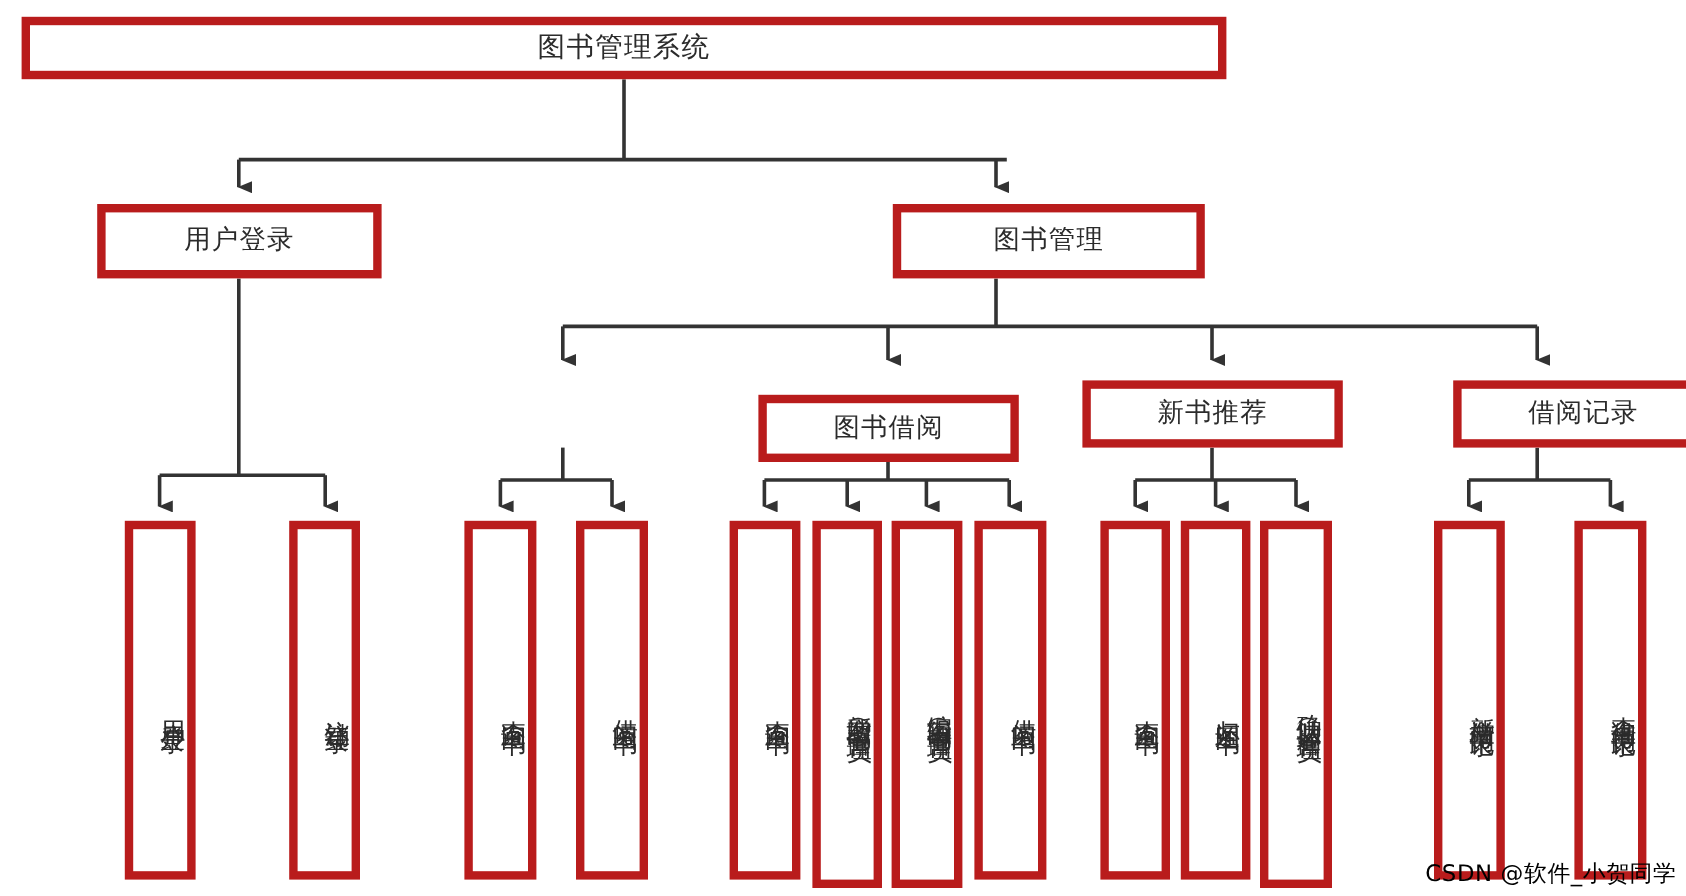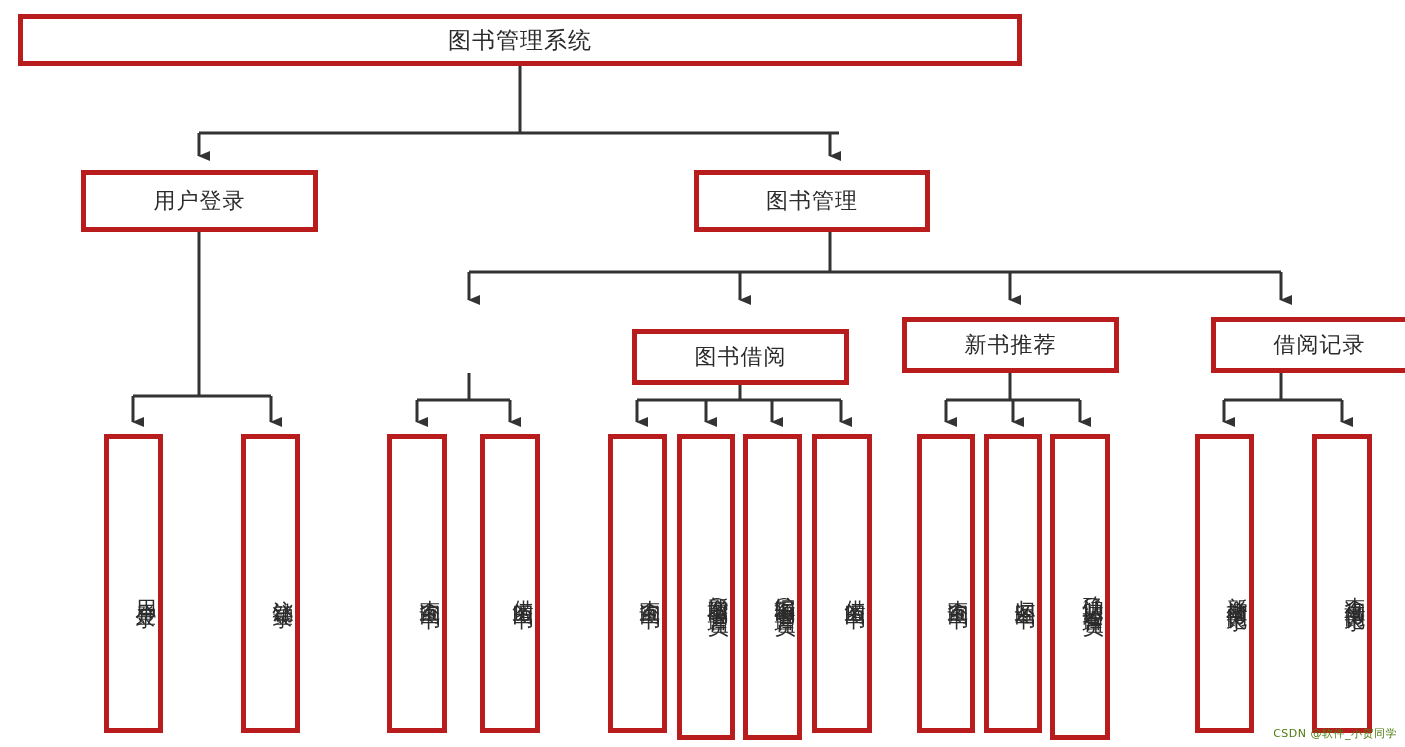--- a/index.html
+++ b/index.html
@@ -11,21 +11,21 @@
     overflow:hidden;
     position:relative;
   }
   #diagram{
     position:absolute;left:0;top:0;width:1405px;height:747px;
   }
   .node{
     position:absolute;
     box-sizing:border-box;
     background:#ffffff;
-    border:5px solid #b91c1c;
+    border:7px solid #b91c1c;
     color:#2b2b2b;
     display:flex;
     align-items:center;
     justify-content:center;
     text-align:center;
   }
   .node.horiz{
     font-size:22px;
     line-height:1.25;
     letter-spacing:1px;
@@ -41,22 +41,22 @@
     padding-top:10px;
   }
   .node.root{ font-size:23px; }
   svg.lines{
     position:absolute;left:0;top:0;width:1405px;height:747px;
     pointer-events:none;
   }
   .watermark{
     position:absolute;
     right:8px;bottom:6px;
-    font-size:11px;
-    color:#4d7c0f;
+    font-size:19px;
+    color:#000000;
     letter-spacing:0.5px;
     white-space:nowrap;
     font-family:"DejaVu Sans","Liberation Sans",sans-serif;
   }
 </style>
 </head>
 <body>
 
 <div id="diagram">
 
@@ -107,21 +107,21 @@
       <path d="M1224,400 L1342,400"></path>
       <path d="M1224,400 L1224,422" marker-end="url(#arw)"></path>
       <path d="M1342,400 L1342,422" marker-end="url(#arw)"></path>
     </g>
   </svg>
 
   <div class="node horiz root" style="left:18px;top:14px;width:1004px;height:52px;">图书管理系统</div>
 
   <div class="node horiz" style="left:81px;top:170px;width:237px;height:62px;">用户登录</div>
 
-  <div class="node horiz" style="left:694px;top:170px;width:236px;height:62px;">图书管理</div>
+  <div class="node horiz" style="left:744px;top:170px;width:260px;height:62px;">图书管理</div>
 
 
   <div class="node horiz" style="left:632px;top:317px;width:217px;height:56px;margin-top:12px;">图书借阅</div>
 
   <div class="node horiz" style="left:902px;top:317px;width:217px;height:56px;">新书推荐</div>
 
   <div class="node horiz" style="left:1211px;top:317px;width:217px;height:56px;">借阅记录</div>
 
   <div class="node vert" style="left:104px;top:434px;width:59px;height:299px;">用户登录</div>
   <div class="node vert" style="left:241px;top:434px;width:59px;height:299px;">注销登录</div>

